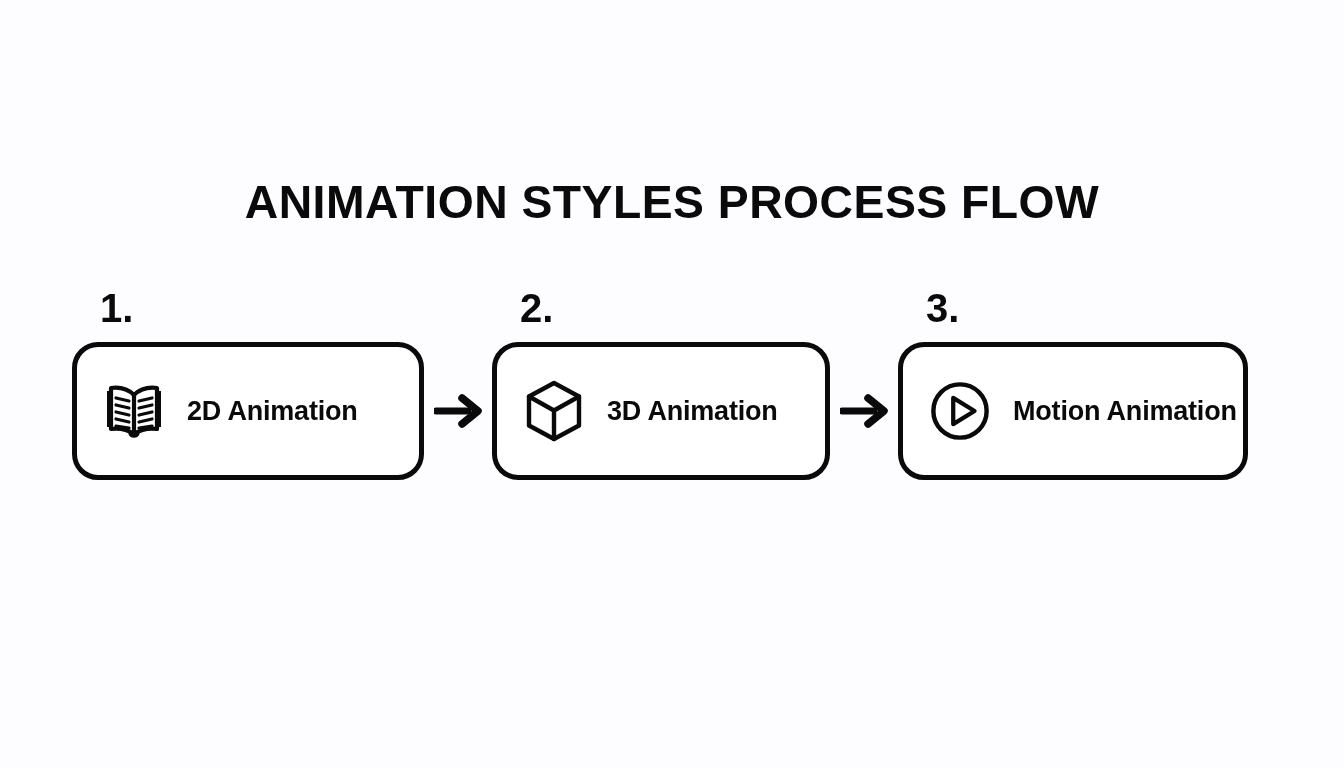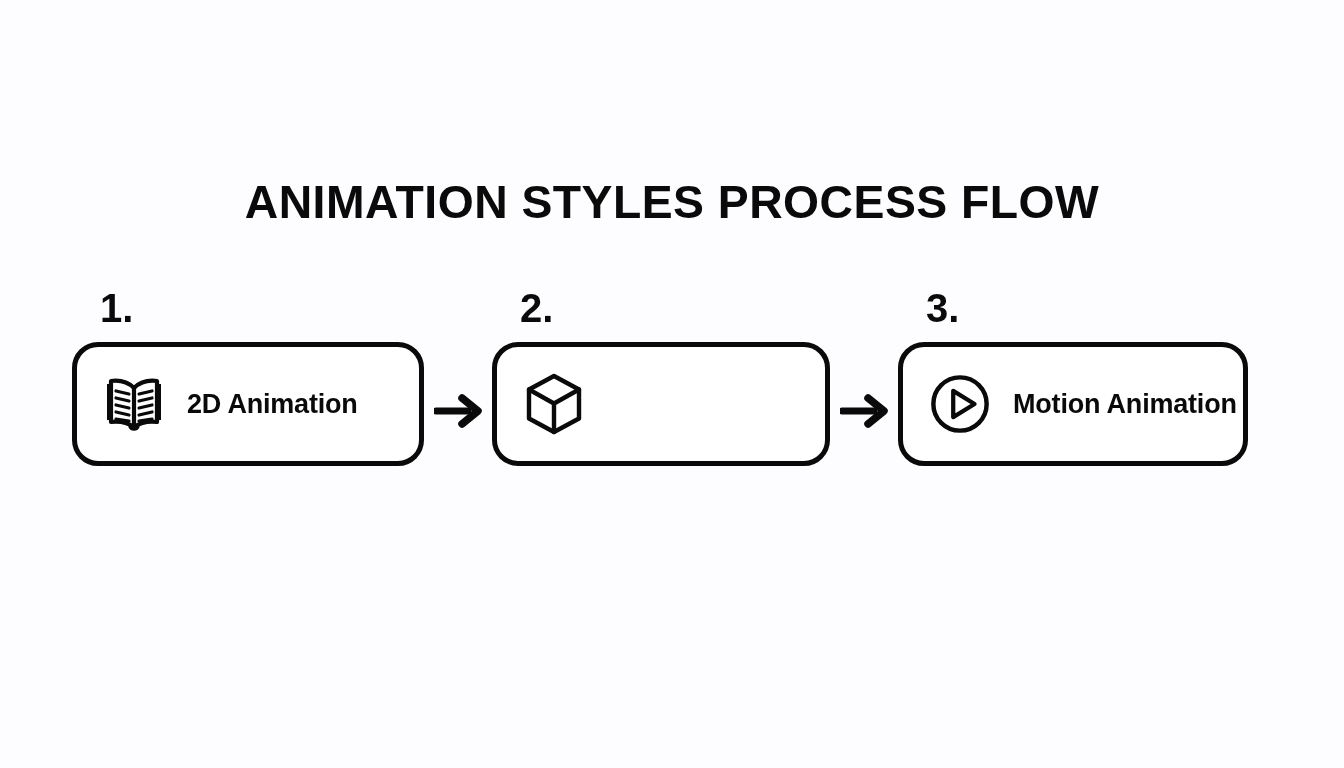--- a/index.html
+++ b/index.html
@@ -69,21 +69,21 @@
     color: #0a0a0a;
     line-height: 1;
     margin-left: 28px;
     margin-bottom: 10px;
     height: 44px;
     display: block;
   }
 
   .card {
     box-sizing: border-box;
-    height: 124px;
+    height: 138px;
     border: 5px solid #0a0a0a;
     border-radius: 26px;
     background: #ffffff;
     display: flex;
     flex-direction: row;
     align-items: center;
     padding-left: 26px;
     gap: 22px;
   }
 
@@ -167,20 +167,21 @@
         <span class="card-icon">
           <svg width="60" height="64" viewBox="0 0 60 64" fill="none">
 
             <path d="M30 4 L55 17.5 L55 46.5 L30 60 L5 46.5 L5 17.5 Z" stroke="#0a0a0a" stroke-width="4.4" stroke-linejoin="round" fill="none"></path>
 
             <path d="M30 31.5 L55 17.5" stroke="#0a0a0a" stroke-width="4.4" stroke-linecap="round"></path>
             <path d="M30 31.5 L5 17.5" stroke="#0a0a0a" stroke-width="4.4" stroke-linecap="round"></path>
             <path d="M30 31.5 L30 60" stroke="#0a0a0a" stroke-width="4.4" stroke-linecap="round"></path>
           </svg>
         </span>
+        <span class="card-label">3D Animation</span>
       </div>
     </div>
 
     <div class="arrow">
       <svg width="48" height="36" viewBox="0 0 48 36" fill="none">
         <path d="M2 18 L34 18" stroke="#0a0a0a" stroke-width="7" stroke-linecap="round"></path>
         <path d="M28 5 L44 18 L28 31" stroke="#0a0a0a" stroke-width="7.5" stroke-linecap="round" stroke-linejoin="round" fill="none"></path>
       </svg>
     </div>
 

